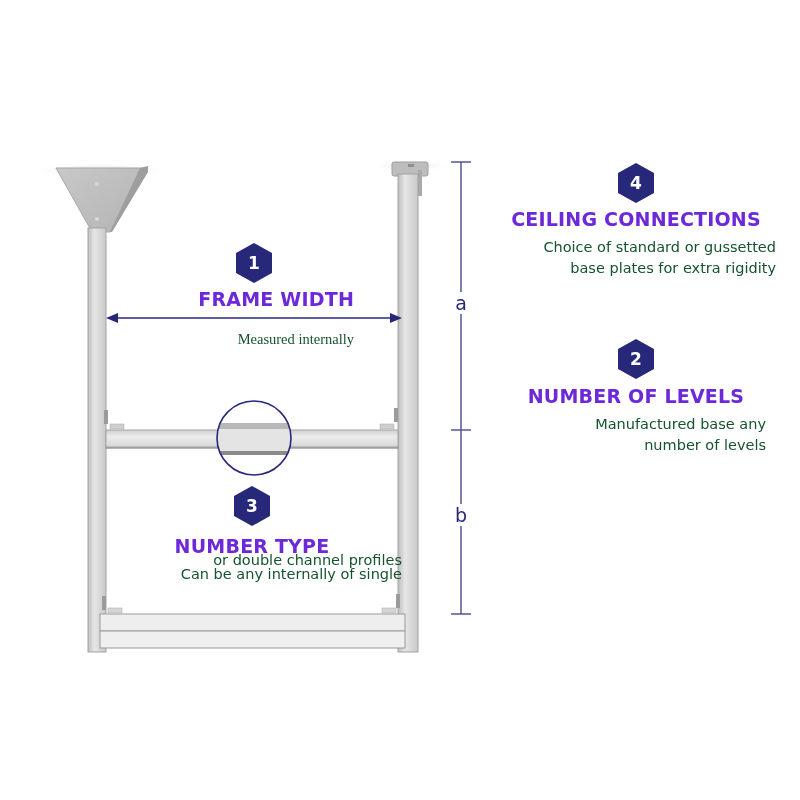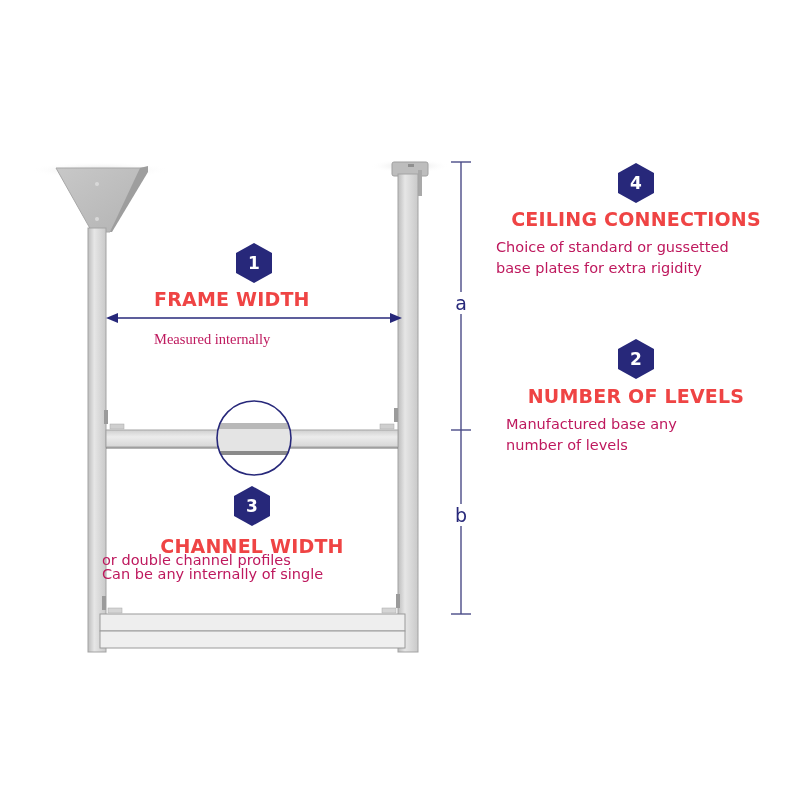--- a/index.html
+++ b/index.html
@@ -2,24 +2,24 @@
 <html><head>
 <meta charset="utf-8">
 <style>
   html, body { margin: 0; padding: 0; background: #ffffff; }
   body { width: 800px; height: 800px; position: relative; overflow: hidden;
          font-family: "DejaVu Sans", "Liberation Sans", sans-serif; }
   .canvas { position: absolute; left: 0; top: 0; width: 800px; height: 800px; }
   .hex-num { position: absolute; left: 0; top: 0; width: 36px; height: 40px;
              display: flex; align-items: center; justify-content: center;
              color: #ffffff; font-weight: bold; font-size: 17px; }
-  .title { position: absolute; color: #ef4444; font-weight: bold; white-space: nowrap;
+  .title { position: absolute; color: #6d28d9; font-weight: bold; white-space: nowrap;
            font-size: 19px; letter-spacing: 0.2px; }
-  .desc { position: absolute; color: #be185d; font-size: 14.5px; line-height: 21px;
-          white-space: nowrap; text-align: left; }
+  .desc { position: absolute; color: #14532d; font-size: 14.5px; line-height: 21px;
+          white-space: nowrap; text-align: right; }
   .dim-letter { position: absolute; color: #27287a; font-size: 19px; font-weight: 500;
                 width: 20px; text-align: center; background: #ffffff; line-height: 22px; }
 </style>
 </head>
 <body>
 
 <div class="canvas">
   <svg width="800" height="800" viewBox="0 0 800 800" style="position:absolute;left:0;top:0">
     <defs>
       <linearGradient id="postGrad" x1="0" x2="1" y1="0" y2="0">
@@ -119,34 +119,34 @@
     <g>
       <polygon points="636,163 654,173 654,193 636,203 618,193 618,173" fill="#27287a"></polygon>
     </g>
   </svg>
 
   <div class="dim-letter" style="left:451px; top:292px;">a</div>
   <div class="dim-letter" style="left:451px; top:504px;">b</div>
 
   <div>
     <div class="hex-num" style="left:236px; top:243px;">1</div>
-    <div class="title" style="left:154px; width:200px; text-align:left; top:288px;">FRAME WIDTH</div>
+    <div class="title" style="left:154px; width:200px; text-align:right; top:288px;">FRAME WIDTH</div>
     <div class="desc" style="left:154px; width:200px; top:329px;font-family:Liberation Serif, serif;">Measured internally</div>
   </div>
 
   <div>
     <div class="hex-num" style="left:618px; top:339px;">2</div>
     <div class="title" style="left:506px; width:260px; text-align:center; top:385px;">NUMBER OF LEVELS</div>
     <div class="desc" style="left:506px; width:260px; top:414px;">Manufactured base any</div>
     <div class="desc" style="left:506px; width:260px; top:435px;">number of levels</div>
   </div>
 
   <div>
     <div class="hex-num" style="left:234px; top:486px;">3</div>
-    <div class="title" style="left:122px; width:260px; text-align:center; top:535px;">CHANNEL WIDTH</div>
+    <div class="title" style="left:122px; width:260px; text-align:center; top:535px;">NUMBER TYPE</div>
     <div class="desc" style="left:102px; width:300px; top:564px;">Can be any internally of single</div>
     <div class="desc" style="left:102px; width:300px; top:550px;">or double channel profiles</div>
   </div>
 
   <div>
     <div class="hex-num" style="left:618px; top:163px;">4</div>
     <div class="title" style="left:496px; width:280px; text-align:center; top:208px;">CEILING CONNECTIONS</div>
     <div class="desc" style="left:496px; width:280px; top:237px;">Choice of standard or gussetted</div>
     <div class="desc" style="left:496px; width:280px; top:258px;">base plates for extra rigidity</div>
   </div>

